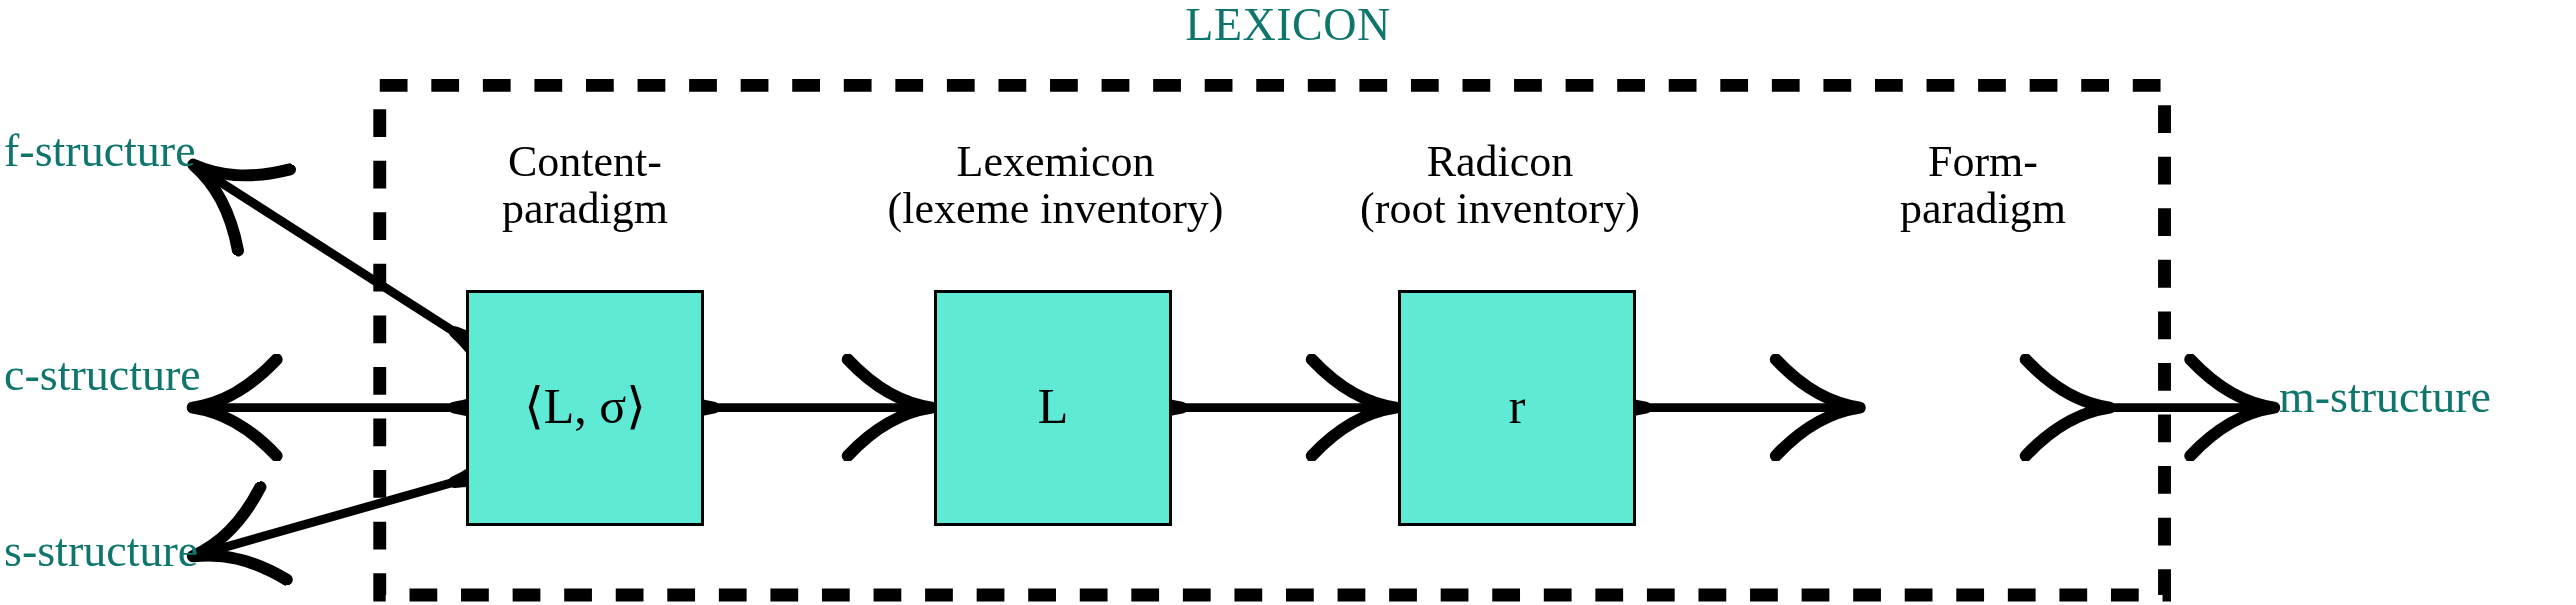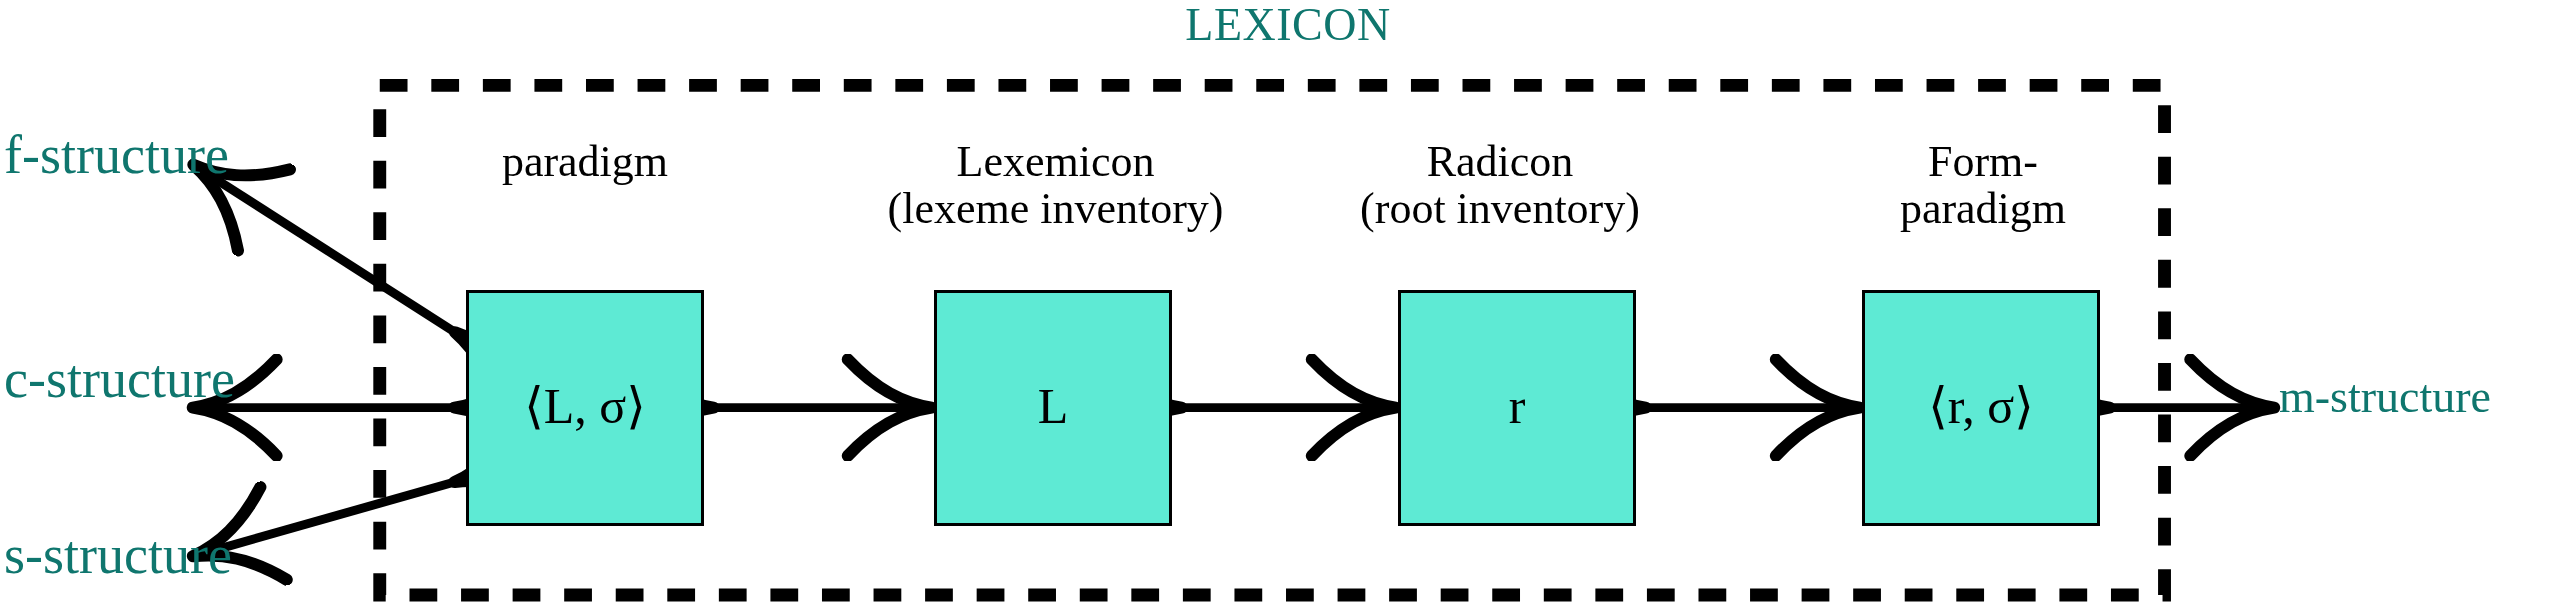--- a/index.html
+++ b/index.html
@@ -35,21 +35,21 @@
   #title {
     left: 0;
     top: 2px;
     width: 2576px;
     text-align: center;
     font-size: 46px;
     letter-spacing: 0.5px;
   }
   
   .side-label {
-    font-size: 54px;
+    font-size: 46px;
   }
   #lbl-f { left: 4px;  top: 128px; }
   #lbl-c { left: 4px;  top: 352px; }
   #lbl-s { left: 4px;  top: 575px; transform: translateY(-47px); }
 
   #lbl-m { left: 2279px; top: 352px; font-size: 46px; margin-top: 22px; }
 
   
   .caption {
     position: absolute;
@@ -129,20 +129,21 @@
 
   <div class="txt side-label" id="lbl-f">f-structure</div>
 
   <div class="txt side-label" id="lbl-s">s-structure</div>
 
   <div class="txt side-label" id="lbl-c">c-structure</div>
 
   <div class="txt side-label" id="lbl-m">m-structure</div>
 
   <div class="caption" id="cap-1">
+    <span class="l1">Content-</span>
     <span class="l2">paradigm</span>
   </div>
 
   <div class="caption" id="cap-2">
     <span class="l1">Lexemicon</span>
     <span class="l2">(lexeme inventory)</span>
   </div>
 
   <div class="caption" id="cap-3">
     <span class="l1">Radicon</span>
@@ -159,18 +160,15 @@
   </div>
 
   <div class="box" id="box-2">
     <span class="content">L</span>
   </div>
 
   <div class="box" id="box-3">
     <span class="content">r</span>
   </div>
 
-  <div class="box" id="box-4">
-    <span class="content">⟨r, σ⟩</span>
-  </div>
 
 </div>
 
 
 </body></html>

